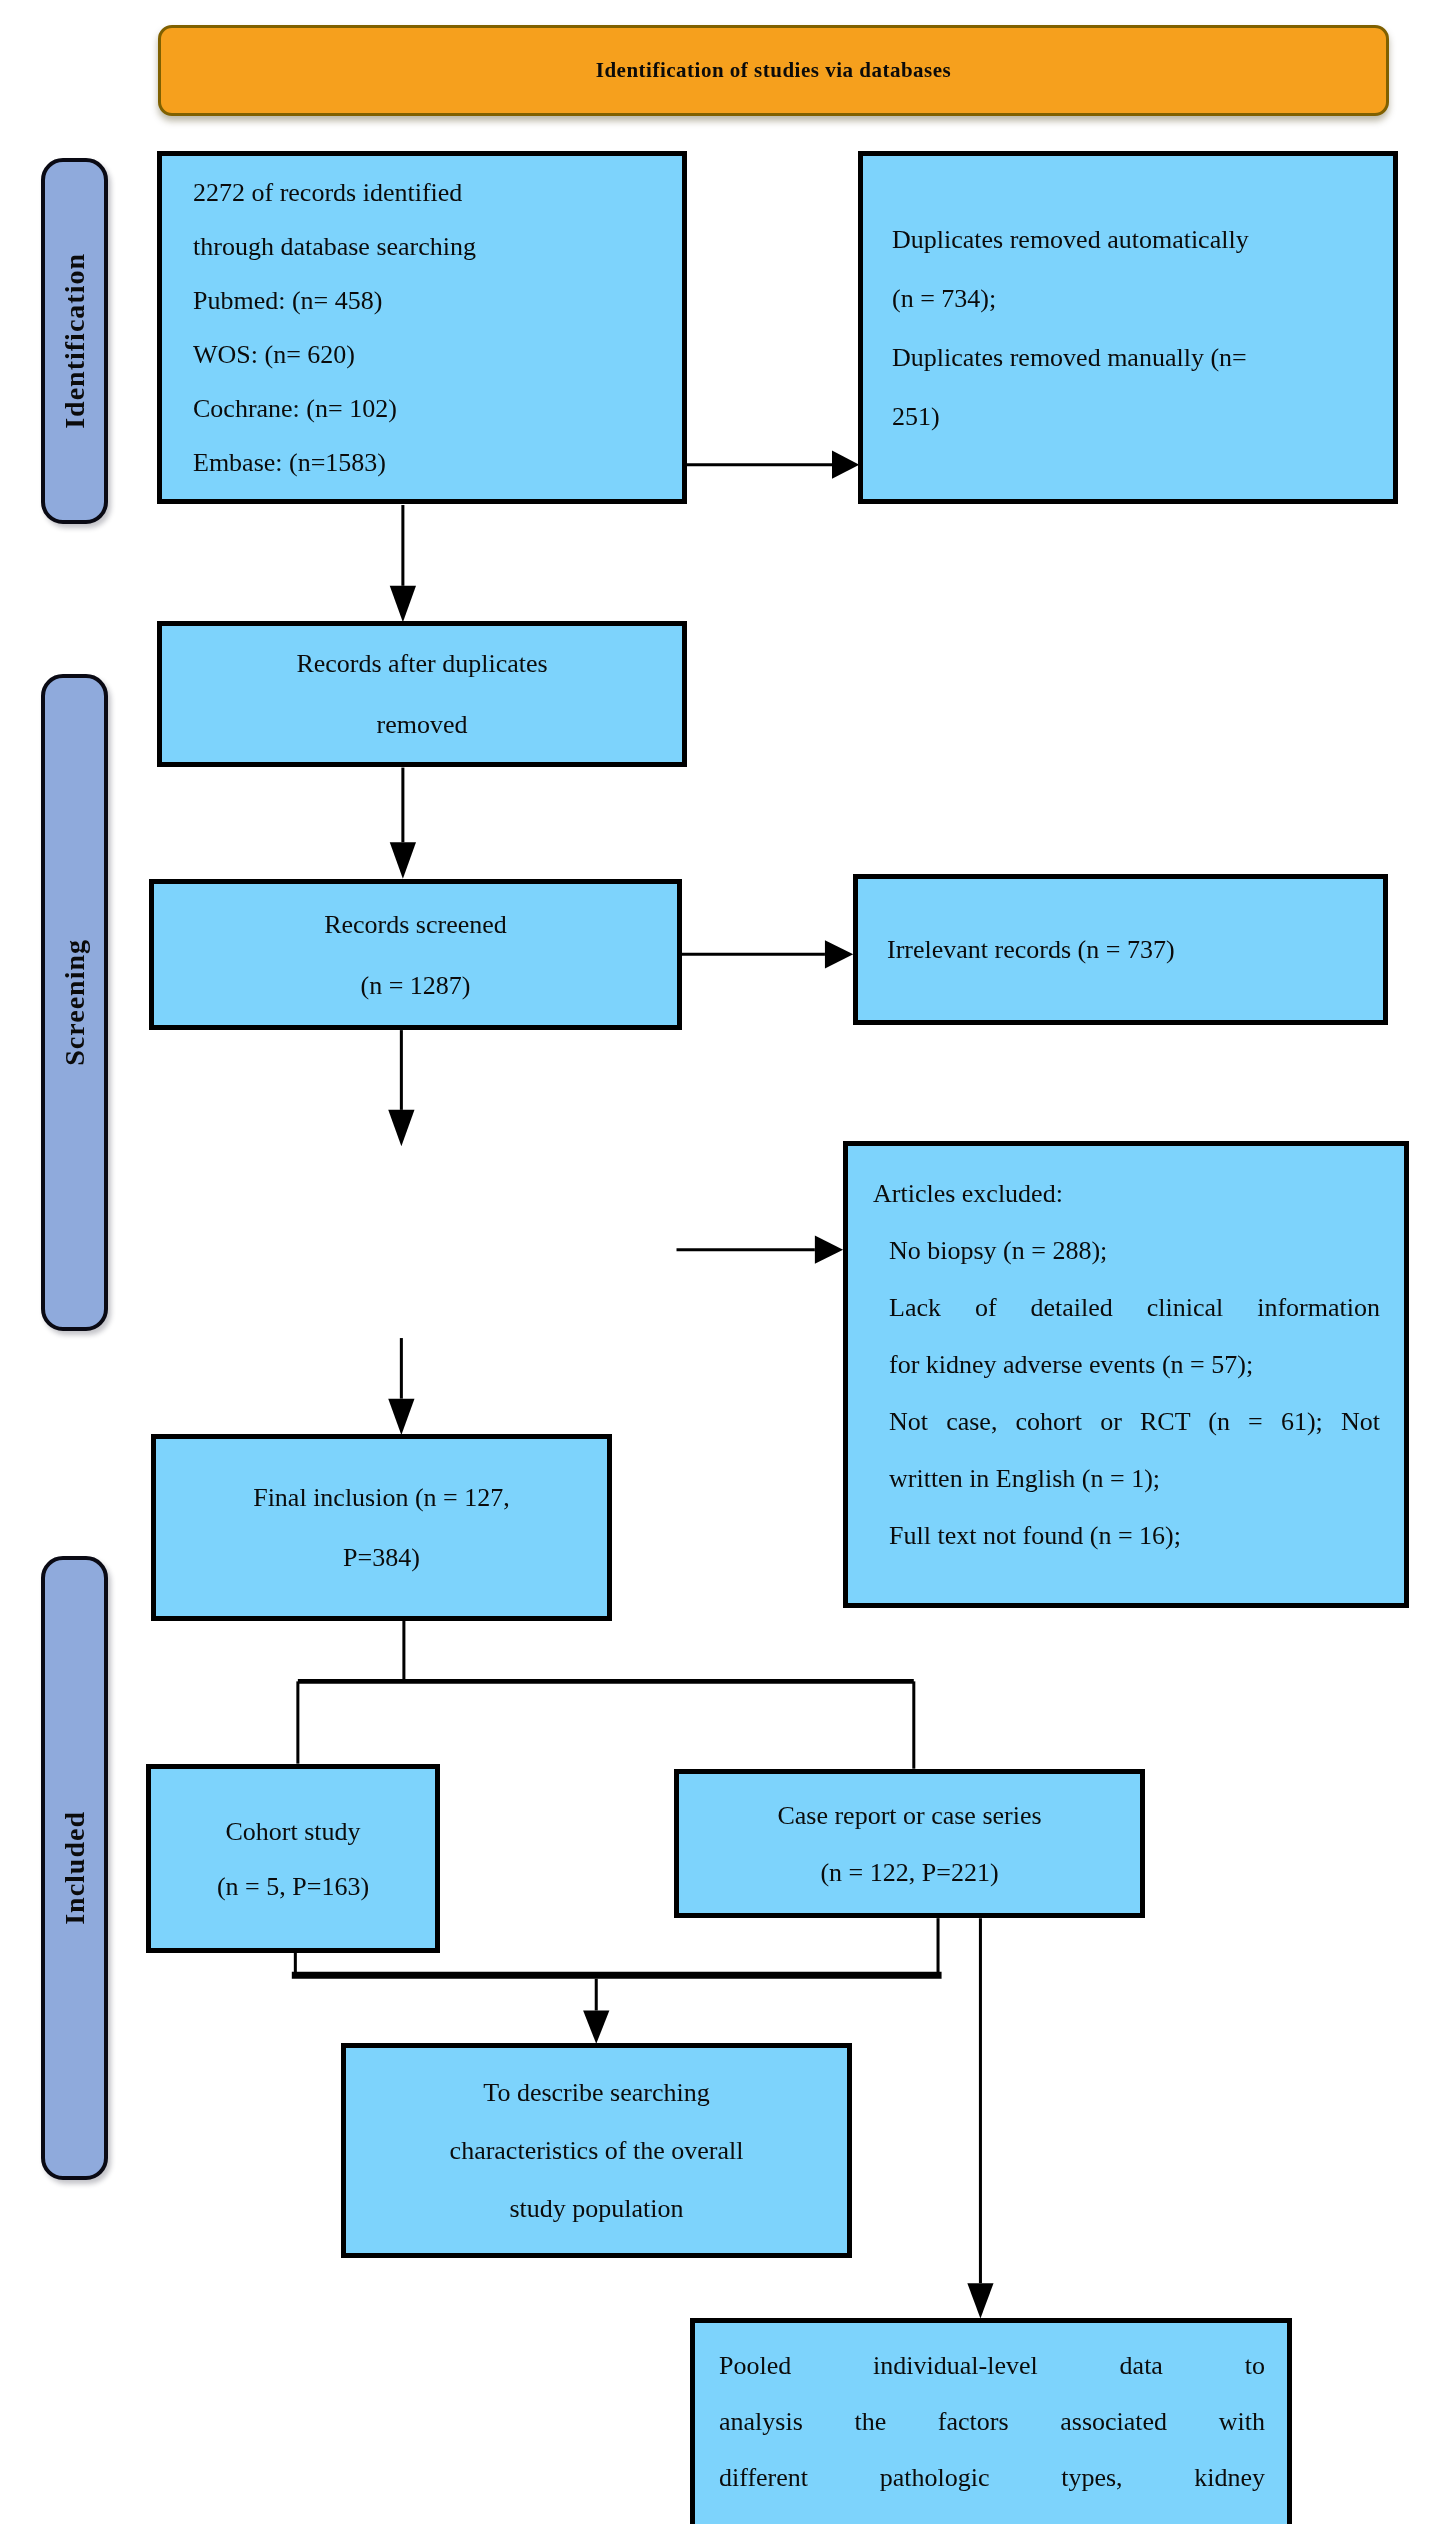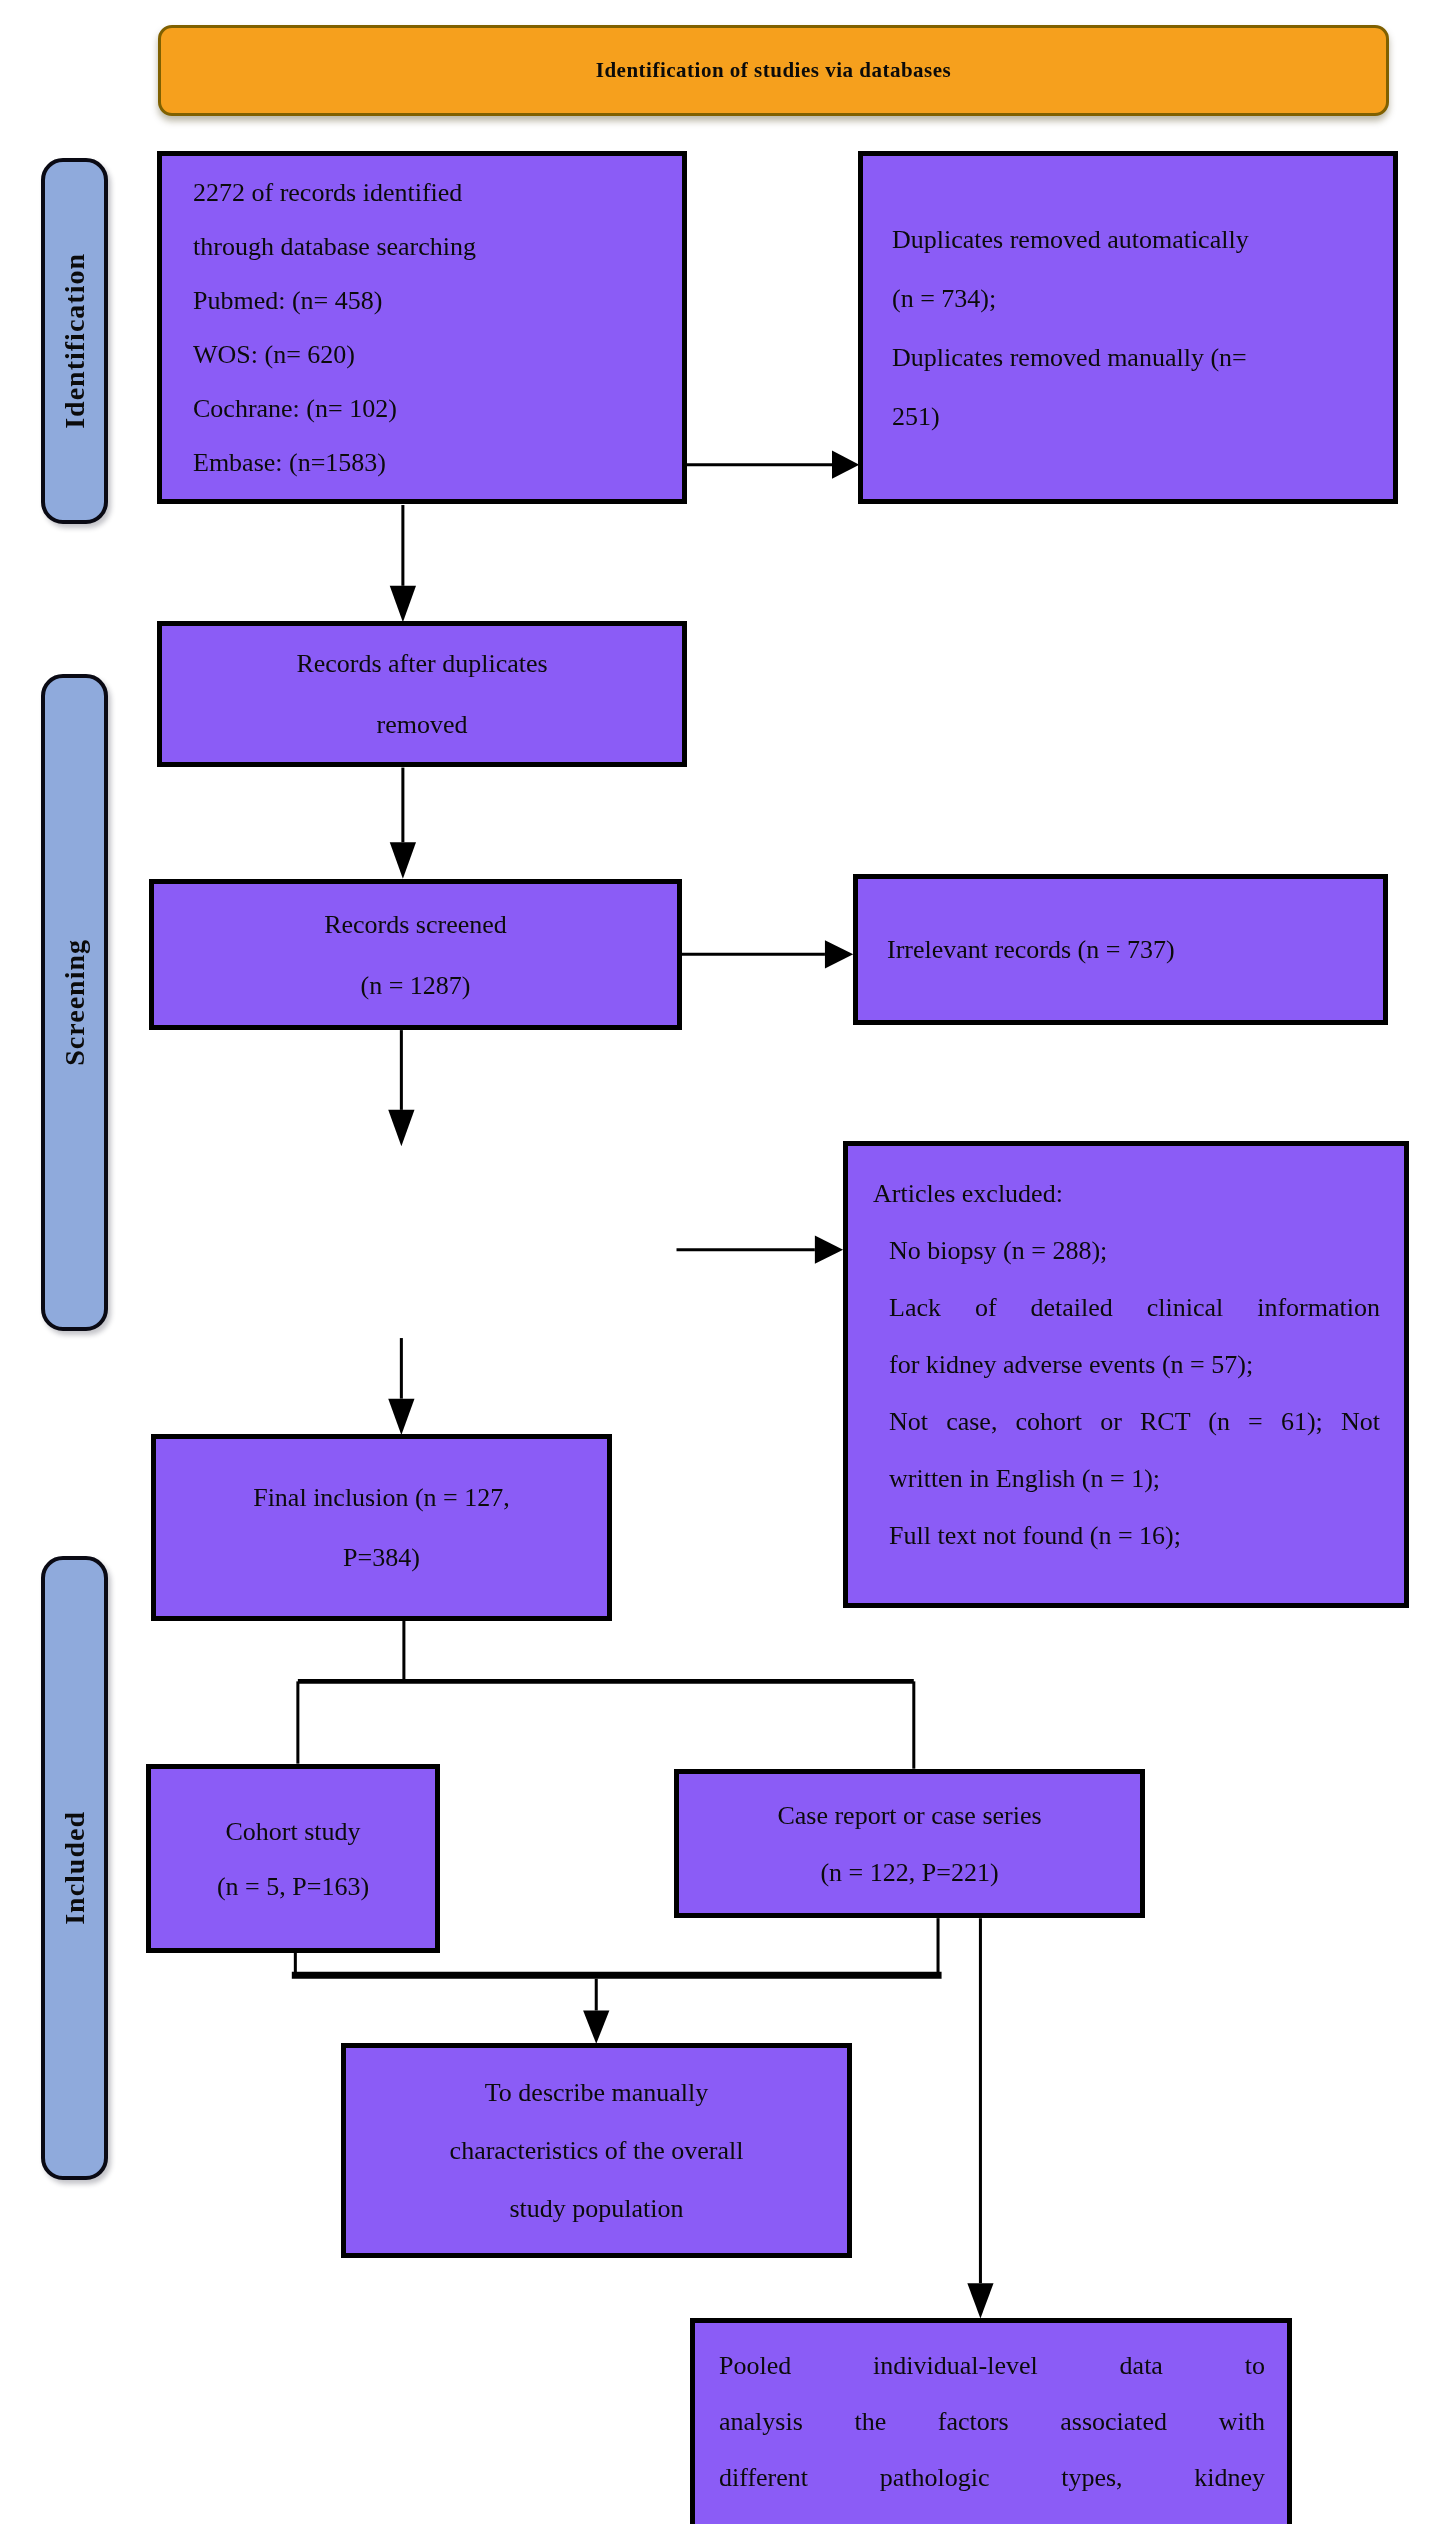--- a/index.html
+++ b/index.html
@@ -34,21 +34,21 @@
   }
   .stage .vtext{
     writing-mode:vertical-rl;transform:rotate(180deg);
     font-weight:bold;font-size:28px;letter-spacing:1px;white-space:nowrap;
   }
   .stage-identification{top:158px;height:366px;}
   .stage-screening{top:674px;height:657px;}
   .stage-included{top:1556px;height:624px;}
   
   .box{
-    position:absolute;background:#8b5cf6;border:5px solid var(--box-border);
+    position:absolute;background:#7dd3fc;border:5px solid var(--box-border);
     box-sizing:border-box;font-size:26px;line-height:1.2;
   }
   .col{display:flex;flex-direction:column;justify-content:center;}
   .centered{align-items:center;text-align:center;}
   .box-identified{left:157px;top:151px;width:530px;height:353px;padding:5px 15px 5px 31px;}
   .box-identified .ln{line-height:54px;}
   .box-duplicates{left:858px;top:151px;width:540px;height:353px;padding:5px 15px 5px 29px;justify-content:center;}
   .box-duplicates .ln{line-height:59px;}
   .box-after{left:157px;top:621px;width:530px;height:146px;}
   .box-after .ln{line-height:61px;}
@@ -187,21 +187,21 @@
     <div class="ln">Cohort study</div>
     <div class="ln">(n = 5, P=163)</div>
   </div>
 
   <div class="box col centered box-case">
     <div class="ln">Case report or case series</div>
     <div class="ln">(n = 122, P=221)</div>
   </div>
 
   <div class="box col centered box-describe">
-    <div class="ln">To describe manually</div>
+    <div class="ln">To describe searching</div>
     <div class="ln">characteristics of the overall</div>
     <div class="ln">study population</div>
   </div>
 
   <div class="box col box-pooled">
     <div class="ln jline">Pooled individual-level data to</div>
     <div class="ln jline">analysis the factors associated with</div>
     <div class="ln jline">different pathologic types, kidney</div>
     <div class="ln">recovery, tumor outcome and death</div>
   </div>

